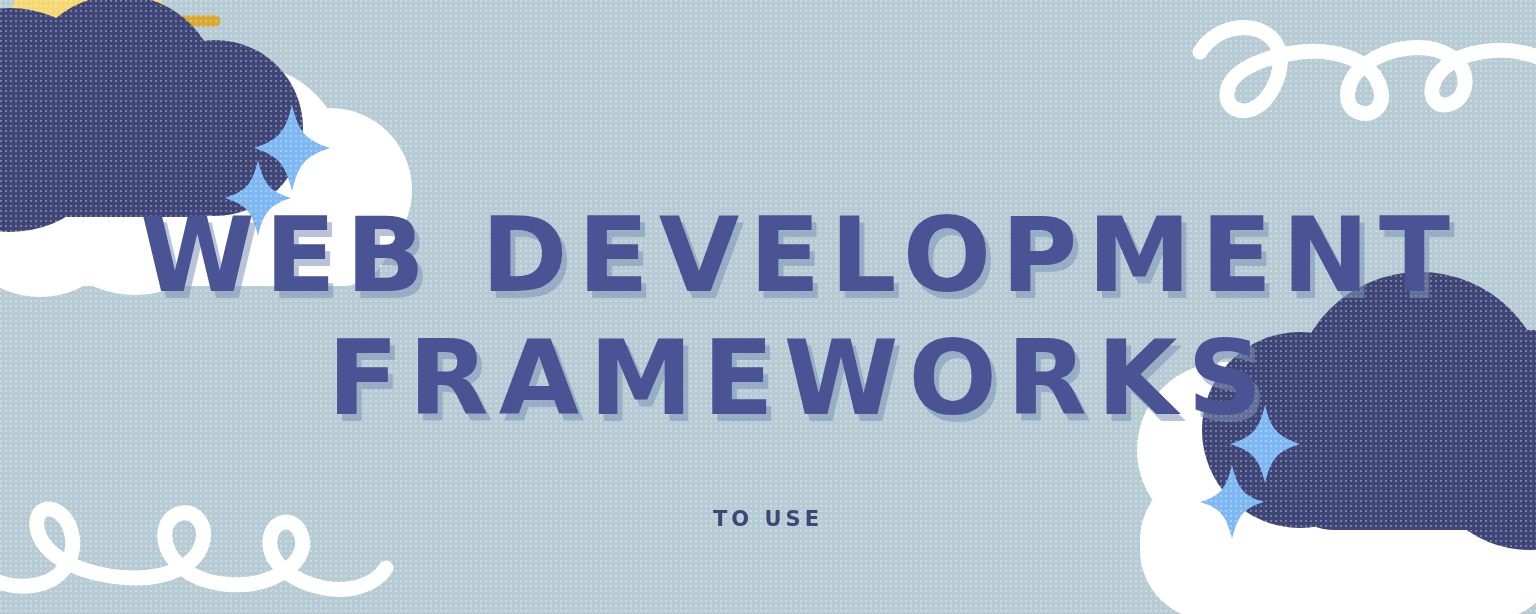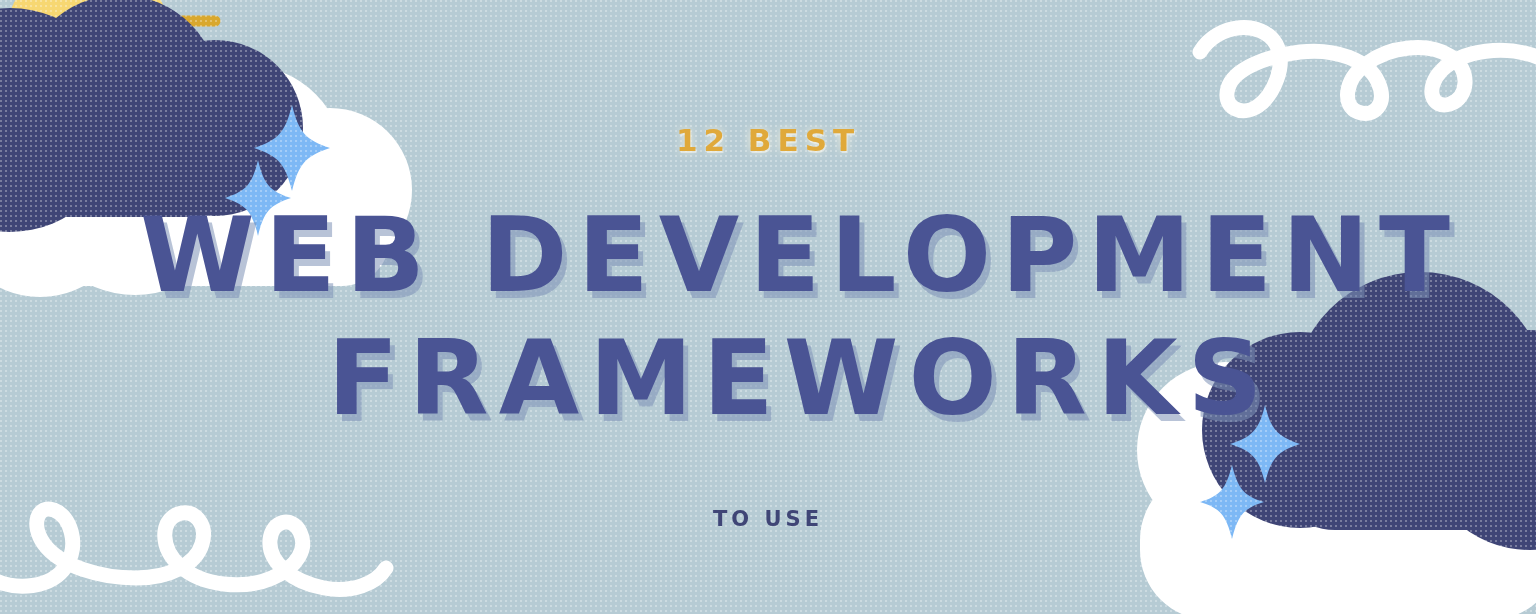--- a/index.html
+++ b/index.html
@@ -178,21 +178,20 @@
 
     <path d="M1265 405 C1271 430 1278 437 1300 444 C1278 451 1271 458 1265 483
              C1259 458 1252 451 1230 444 C1252 437 1259 430 1265 405 Z" fill="#7db8f5"></path>
     <path d="M1232 465 C1238 489 1244 496 1264 502 C1244 508 1238 515 1232 539
              C1226 515 1220 508 1200 502 C1220 496 1226 489 1232 465 Z" fill="#7db8f5"></path>
   </svg>
 
   <div id="texture"></div>
 
   <div id="text-layer">
-    <div class="txt" id="eyebrow">12 BEST</div>
 
     <div class="txt title-line" id="title-line-1">WEB DEVELOPMENT</div>
 
     <div class="txt" id="footer-text">TO USE</div>
 
     <div class="txt title-line" id="title-line-2">FRAMEWORKS</div>
   </div>
 
 </div>
 

